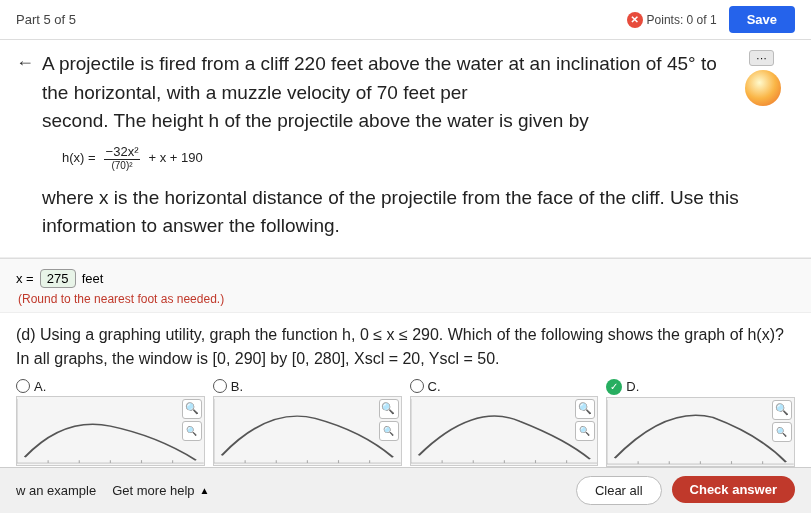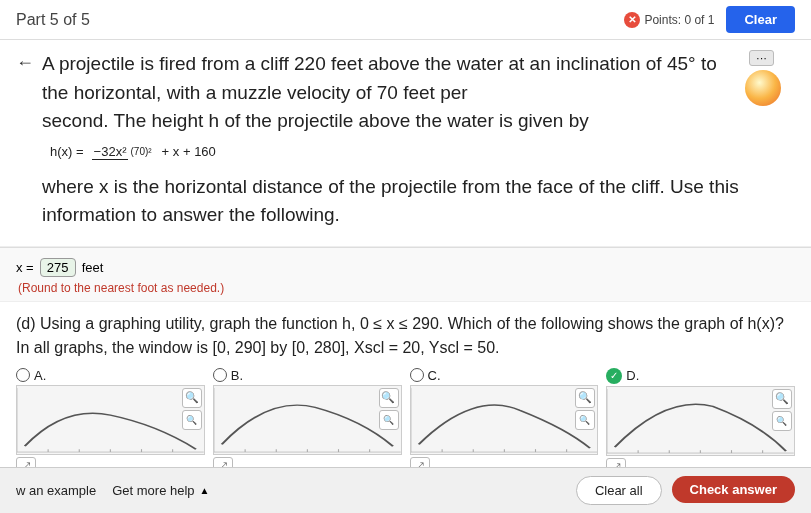--- a/index.html
+++ b/index.html
@@ -16,21 +16,21 @@
       display: flex;
       align-items: center;
       justify-content: space-between;
       padding: 6px 16px;
       border-bottom: 1px solid #ddd;
     }
     .header-center {
       display: flex;
       align-items: center;
       gap: 10px;
-      font-size: 16px;
+      font-size: 13px;
       color: #444;
     }
     .header-right {
       display: flex;
       align-items: center;
       gap: 12px;
     }
     .points-badge {
       display: flex;
       align-items: center;
@@ -71,30 +71,31 @@
       border-bottom: 1px solid #ddd;
     }
     .problem-text {
       font-size: 19px;
       color: #222;
       line-height: 1.5;
       margin-bottom: 8px;
     }
     .formula {
       font-size: 13px;
-      margin: 6px 0 4px 8px;
+      margin: 6px 0 4px 20px;
       color: #222;
     }
     .formula-line {
       display: flex;
       align-items: center;
       gap: 6px;
     }
     .frac {
       display: inline-flex;
+      flex-direction: column;
       align-items: center;
       vertical-align: middle;
       font-size: 13px;
       margin: 0 2px;
     }
     .frac .numer {
       border-bottom: 1px solid #222;
       padding: 0 2px;
       font-size: 13px;
     }
@@ -342,39 +343,39 @@
 
 <div class="header">
   <div class="header-center">
     <span>Part 5 of 5</span>
   </div>
   <div class="header-right">
     <div class="points-badge">
       <span class="x-icon">✕</span>
       <span>Points: 0 of 1</span>
     </div>
-    <button class="save-btn">Clear</button>
+    <button class="save-btn">Save</button>
   </div>
 </div>
 
 <div style="display:flex; align-items:flex-start; background:#fff; padding: 10px 16px 8px 8px; border-bottom:1px solid #eee;">
   <span class="back-arrow">←</span>
   <div class="main-content" style="flex:1; padding:0; border:none; background:transparent;">
     <div class="problem-text">
       <span>A projectile is fired from a cliff 220 feet above the water at an inclination of 45° to the horizontal, with a muzzle velocity of 70 feet per</span><br>
       <span>second. The height h of the projectile above the water is given by</span>
     </div>
     <div class="formula">
       <div class="formula-line">
         <span>h(x) =</span>
         <span class="frac">
           <span class="numer">−32x²</span>
           <span class="denom">(70)²</span>
         </span>
-        <span>+ x + 160</span>
+        <span>+ x + 190</span>
       </div>
     </div>
     <div class="problem-text" style="margin-top:13px;">where x is the horizontal distance of the projectile from the face of the cliff. Use this information to answer the following.</div>
   </div>
 
   <div style="position:relative; min-width:50px;">
     <button class="expand-btn" style="margin-top:0;">···</button>
     <div class="glowing-ball" style="position:relative; right:auto; top:auto; margin-top:4px;"></div>
   </div>
 </div>

